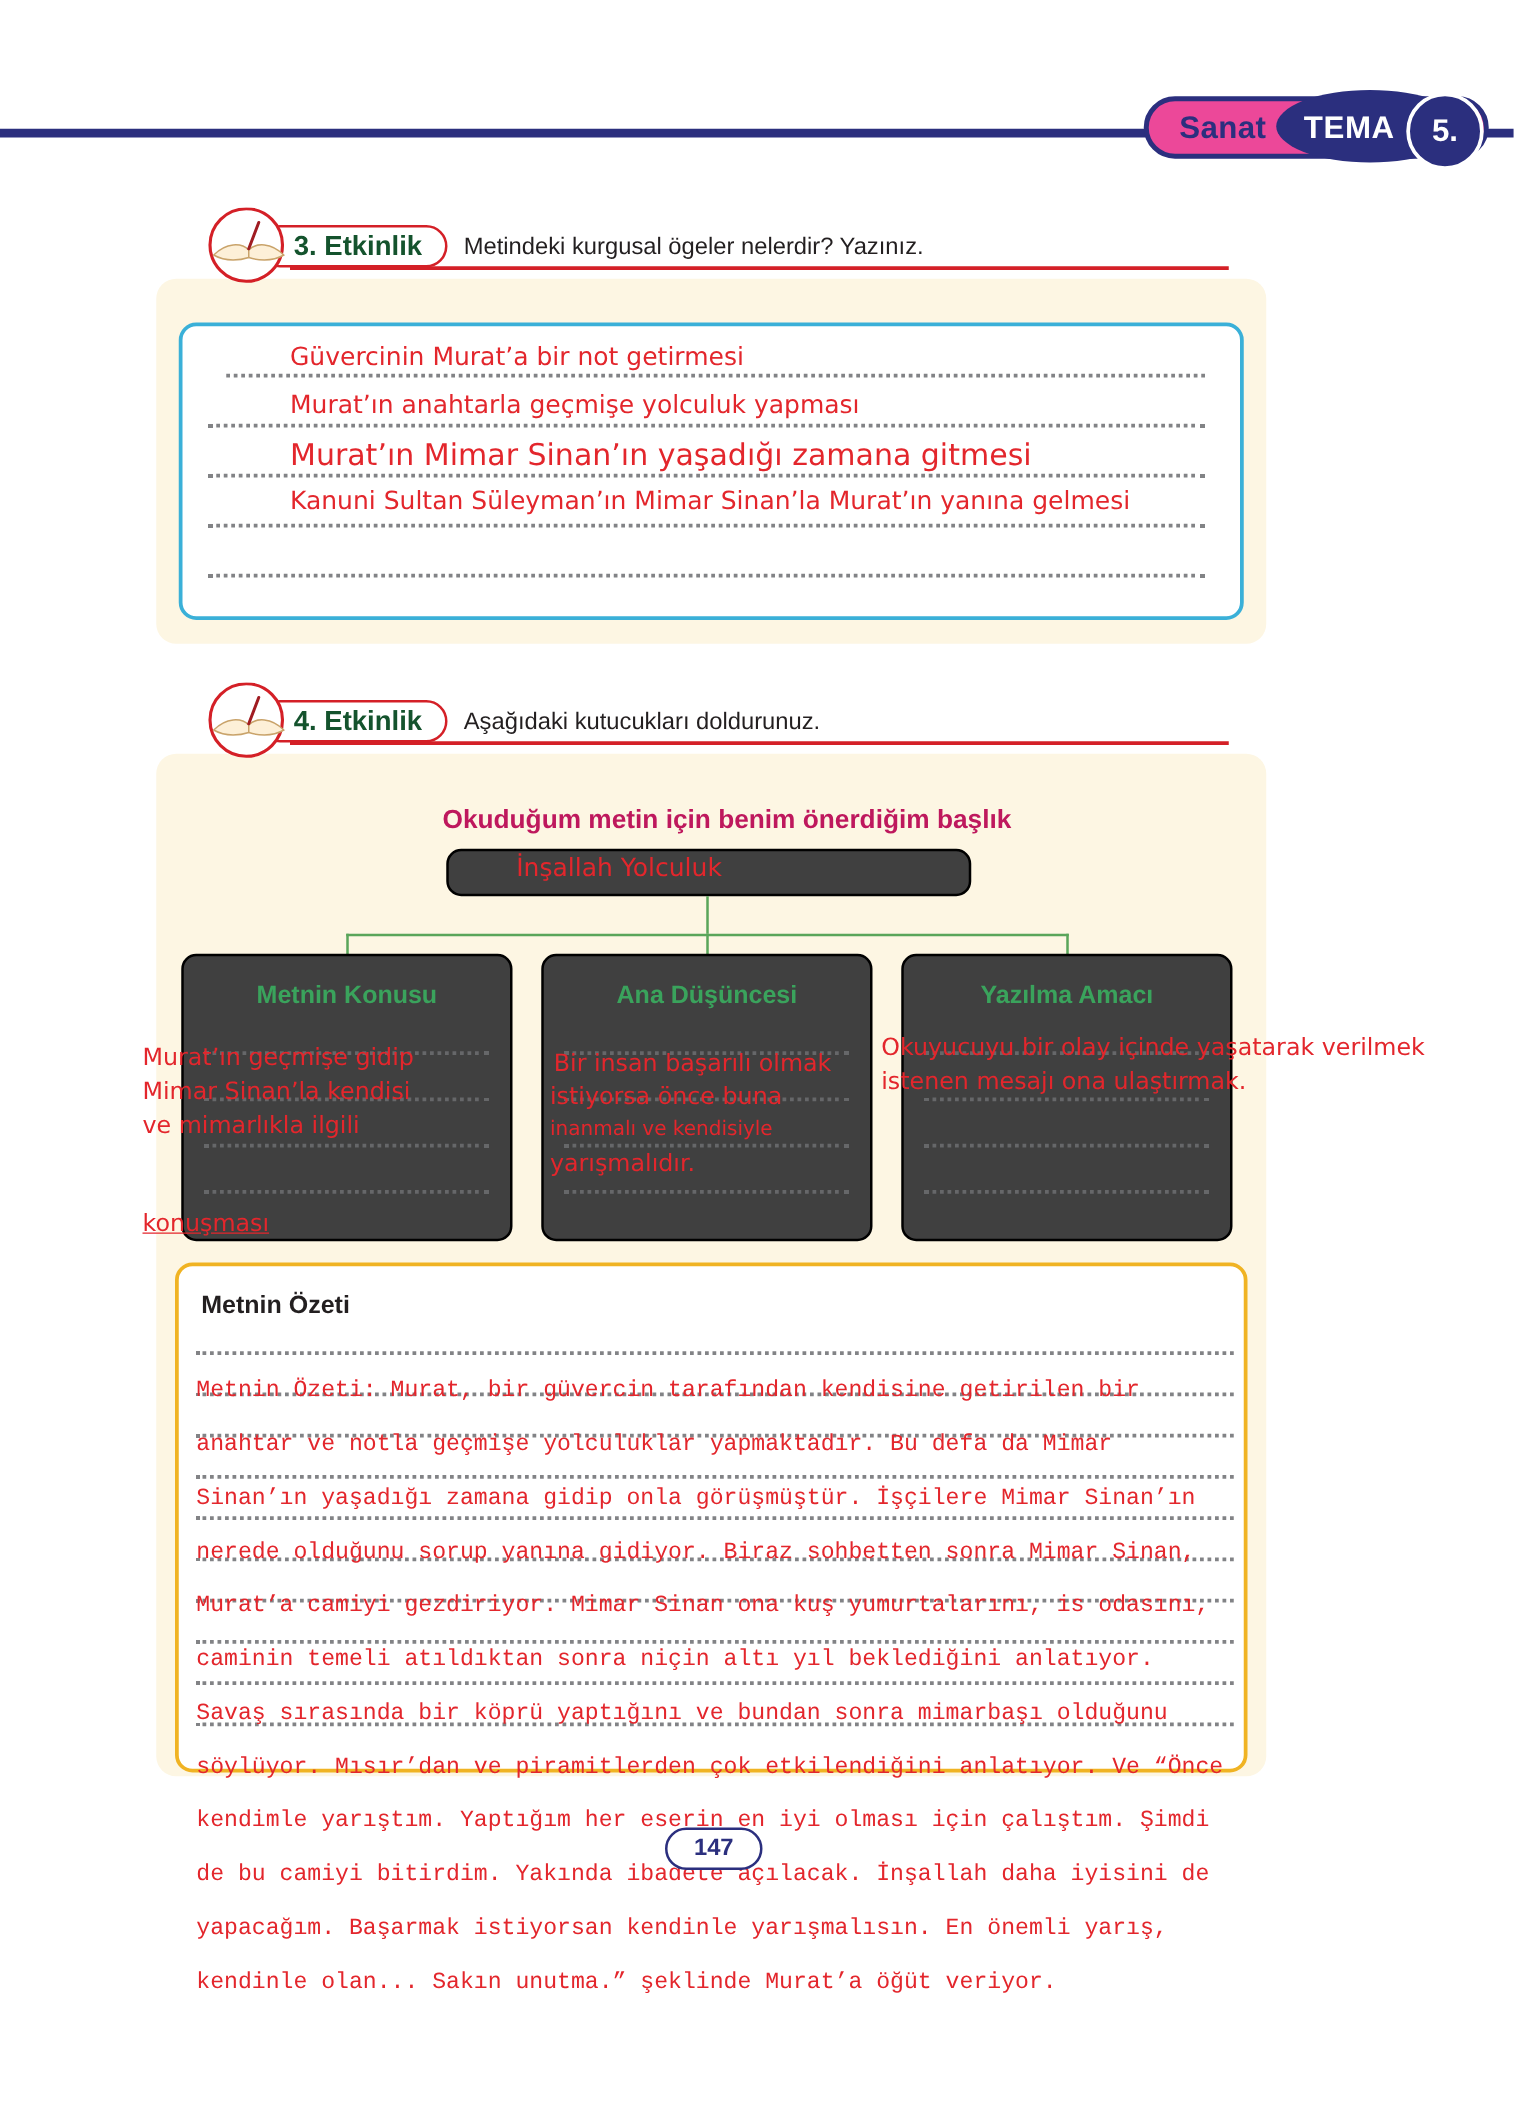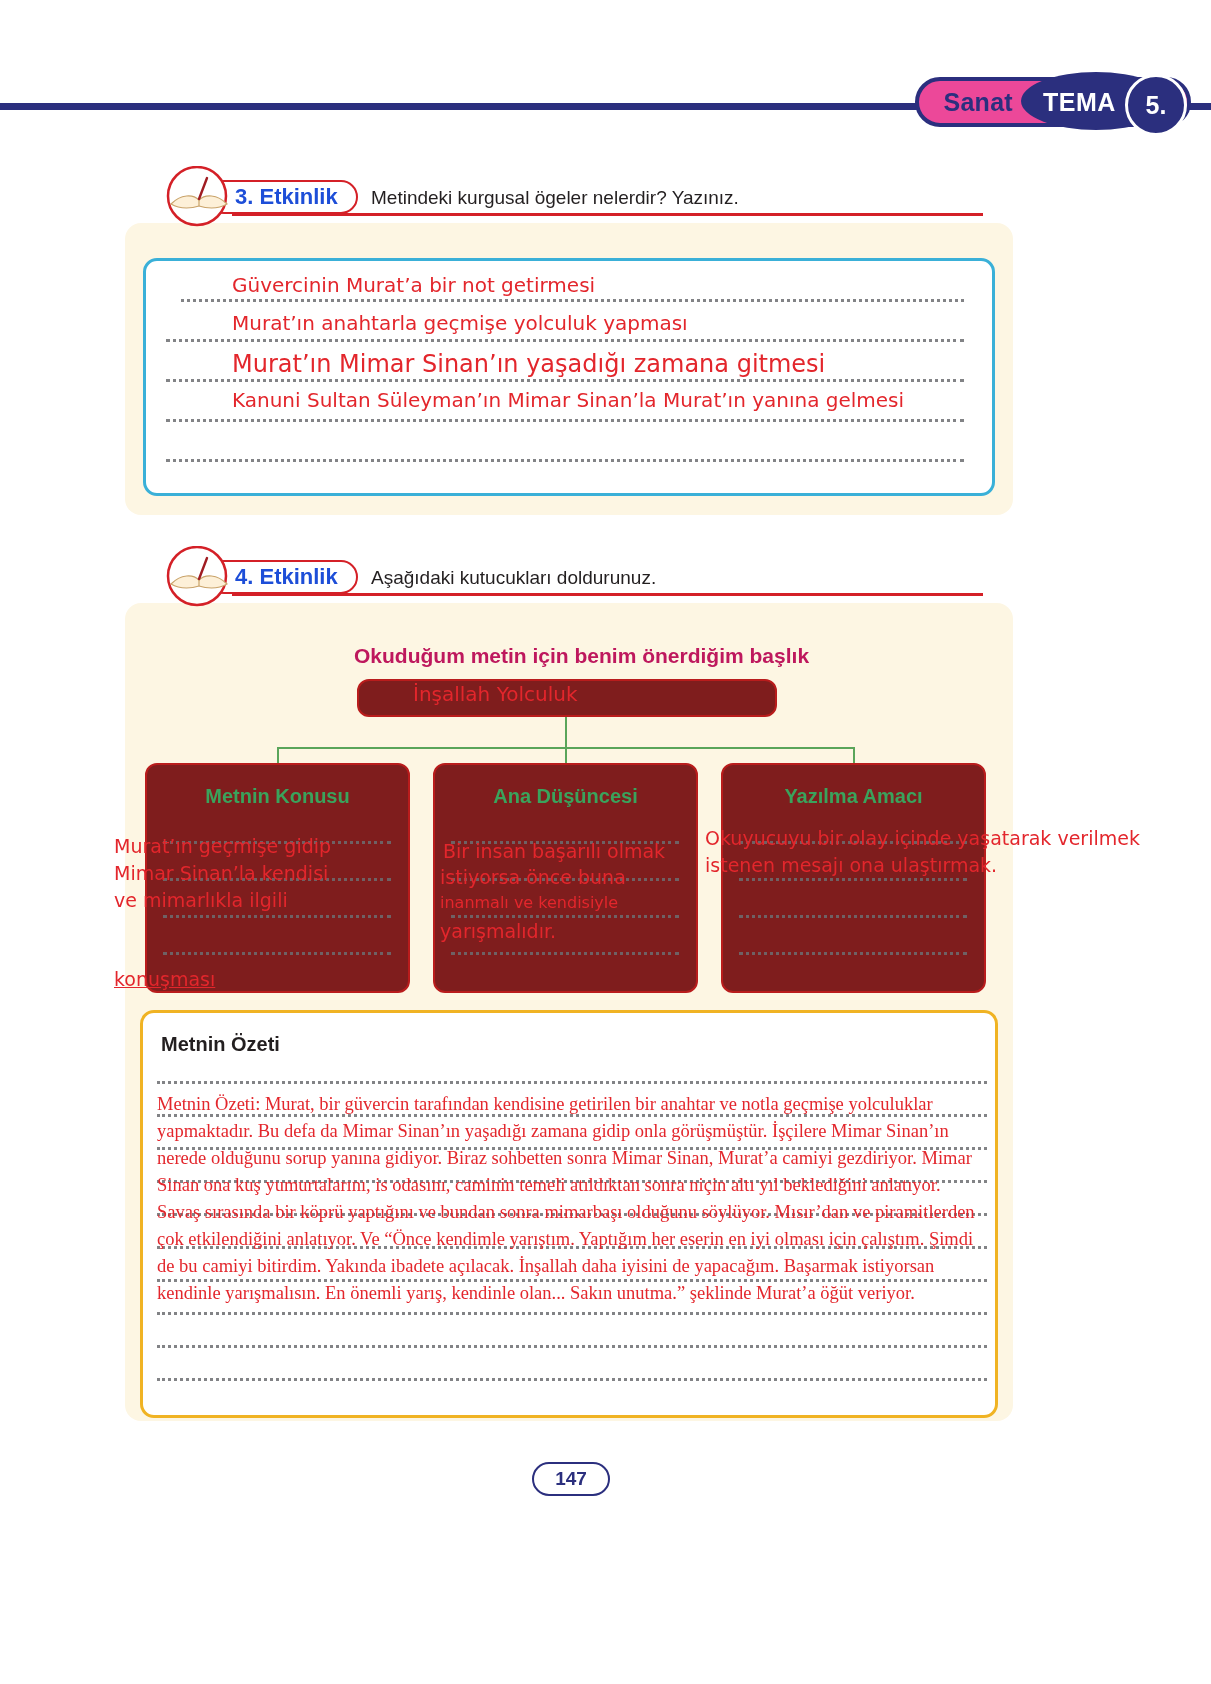--- a/index.html
+++ b/index.html
@@ -71,21 +71,21 @@
   .act-pill{
     position:absolute;left:44px;top:2px;
     height:34px;box-sizing:border-box;
     border:2px solid #d42027;border-radius:18px;
     background:#ffffff;
     display:flex;align-items:center;justify-content:center;
     padding:0 18px 0 26px;
     z-index:2;
   }
   .act-pill span{
-    font-size:22px;font-weight:bold;color:#1d4ed8;
+    font-size:22px;font-weight:bold;color:#14532d;
   }
   .act-text{
     position:absolute;
     font-size:19px;color:#231f20;
     white-space:nowrap;
   }
   .act-rule{
     position:absolute;height:3px;background:#d42027;
   }
 
@@ -116,22 +116,22 @@
   .hand-abs{position:absolute;}
 
   
   #flow-title{
     position:absolute;
     font-size:21px;font-weight:bold;color:#be185d;
     white-space:nowrap;
   }
   .green-box{
     position:absolute;box-sizing:border-box;
-    border:2px solid #b91c1c;border-radius:12px;
-    background:#7f1d1d;
+    border:2px solid #000000;border-radius:12px;
+    background:#404040;
   }
   .col-head{
     position:absolute;width:100%;text-align:center;
     font-size:20px;font-weight:bold;color:#3aa35c;
   }
   .conn{position:absolute;background:#5aa55a;}
   .arrow-head{
     position:absolute;width:0;height:0;
     border-left:7px solid transparent;
     border-right:7px solid transparent;
@@ -144,22 +144,22 @@
     box-sizing:border-box;
     border:3px solid #f0b323;border-radius:14px;
     background:#ffffff;
   }
   #summary-label{
     position:absolute;left:18px;top:20px;
     font-size:20px;font-weight:bold;color:#231f20;
   }
   #summary-text{
     position:absolute;left:14px;top:78px;width:830px;
-    font-family:Liberation Serif, serif;
-    font-size:18.5px;line-height:27px;color:#e3262c;
+    font-family:Liberation Mono, monospace;
+    font-size:18.5px;line-height:43px;color:#e3262c;
     text-align:left;
   }
 
   
   #page-num{
     position:absolute;left:532px;top:1462px;
     width:78px;height:34px;box-sizing:border-box;
     border:2px solid #2b2f7e;border-radius:17px;
     background:#ffffff;
     display:flex;align-items:center;justify-content:center;

